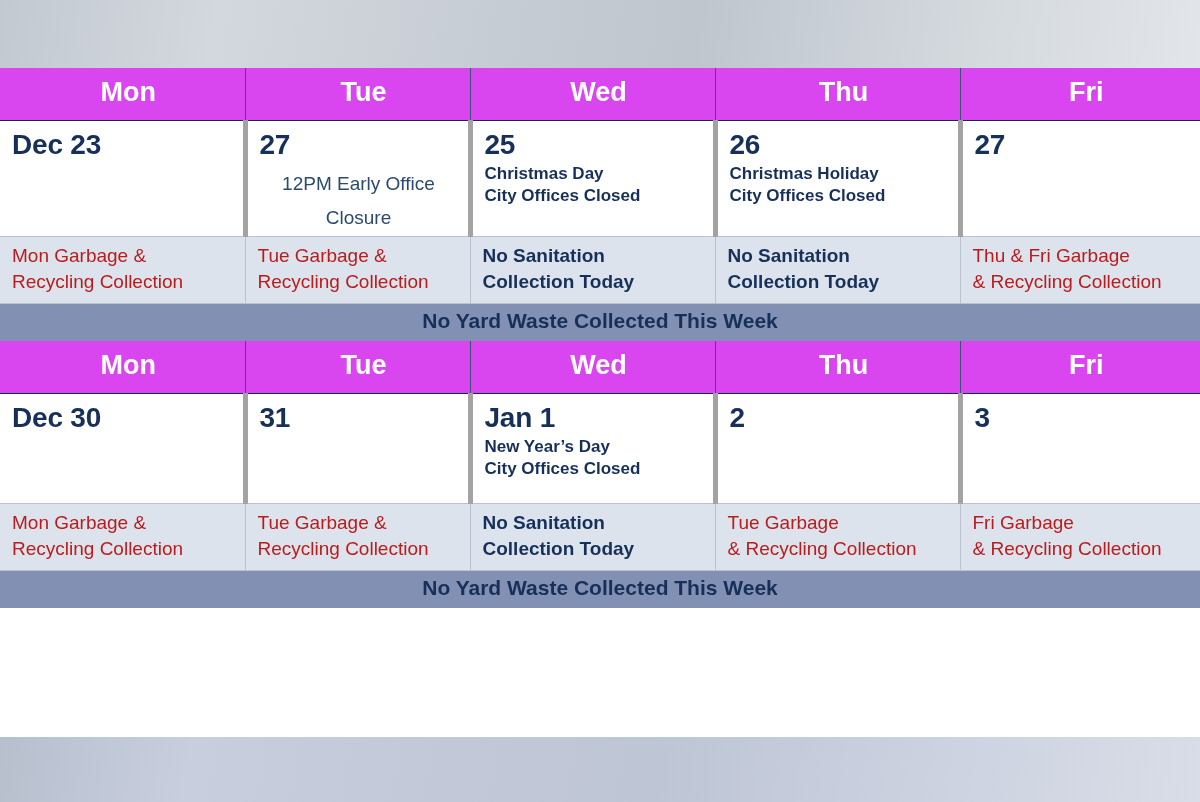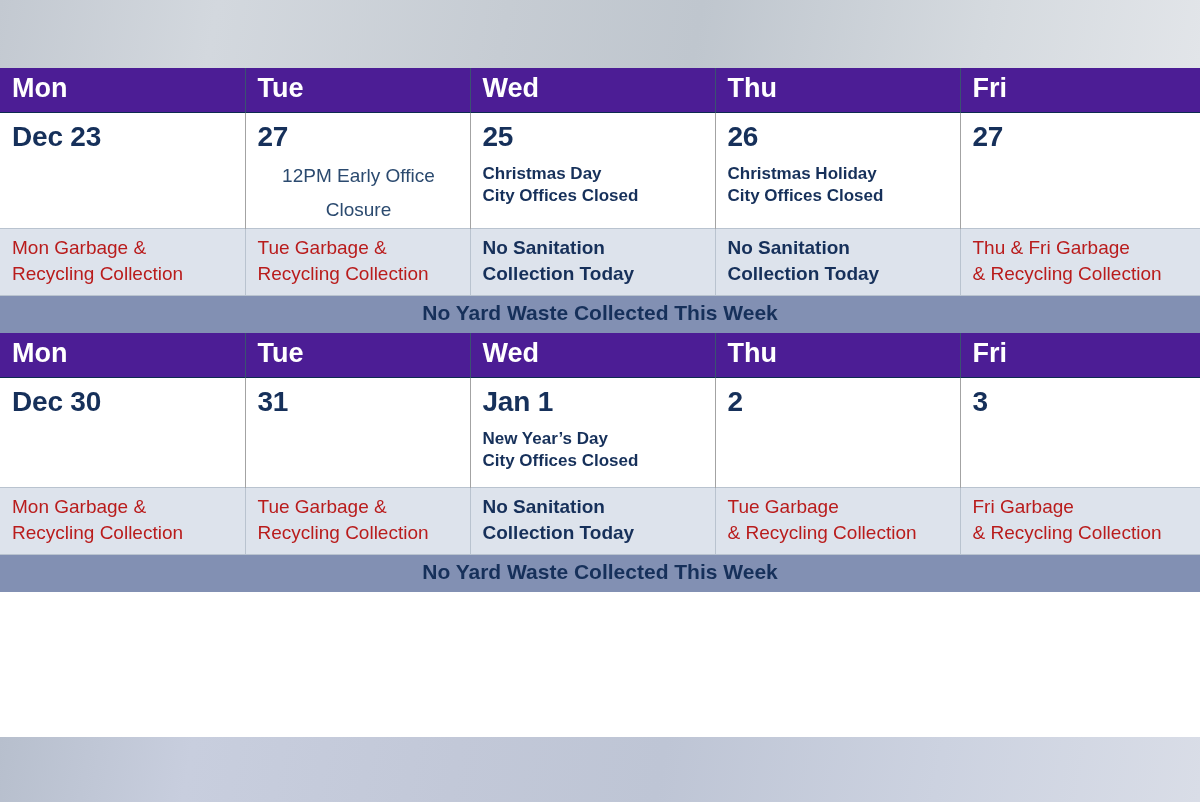--- a/index.html
+++ b/index.html
@@ -58,54 +58,53 @@
     border-collapse: collapse;
     table-layout: fixed;
   }
   table.sched col.c0 { width: 245px; }
   table.sched col.c1 { width: 225px; }
   table.sched col.c2 { width: 245px; }
   table.sched col.c3 { width: 245px; }
   table.sched col.c4 { width: 240px; }
 
   table.sched th.dayhead {
-    background: #4c1d95;
+    background: #d946ef;
     color: #ffffff;
     font-size: 27px;
     font-weight: bold;
-    text-align: left;
+    text-align: center;
     padding: 3px 0 6px 12px;
-    height: 44px;
+    height: 52px;
     border-right: 1px solid #3a5271;
     vertical-align: middle;
   }
   table.sched th.dayhead:last-child { border-right: none; }
 
   td.daycell {
     background: #ffffff;
     vertical-align: top;
     padding: 6px 10px 8px 12px;
     height: 110px;
-    border-right: 1px solid #a3a3a3;
+    border-right: 5px solid #a3a3a3;
     border-top: 1px solid #0d2b50;
   }
   td.daycell:last-child { border-right: none; }
   .daynum {
     font-size: 28px;
     font-weight: bold;
     color: #16305a;
     line-height: 36px;
     letter-spacing: -0.2px;
   }
   .daynote {
     font-size: 17px;
     font-weight: bold;
     color: #16305a;
     line-height: 22px;
-    margin-top: 8px;
   }
   .daynote.center {
     text-align: center;
     font-weight: normal;
     font-size: 19px;
     color: #2b4a6f;
     line-height: 21px;
     margin-top: 10px;
     padding: 0 6px;
   }

